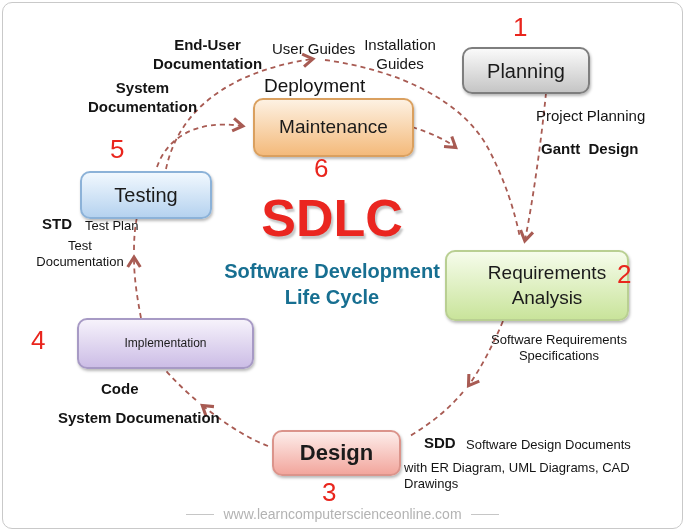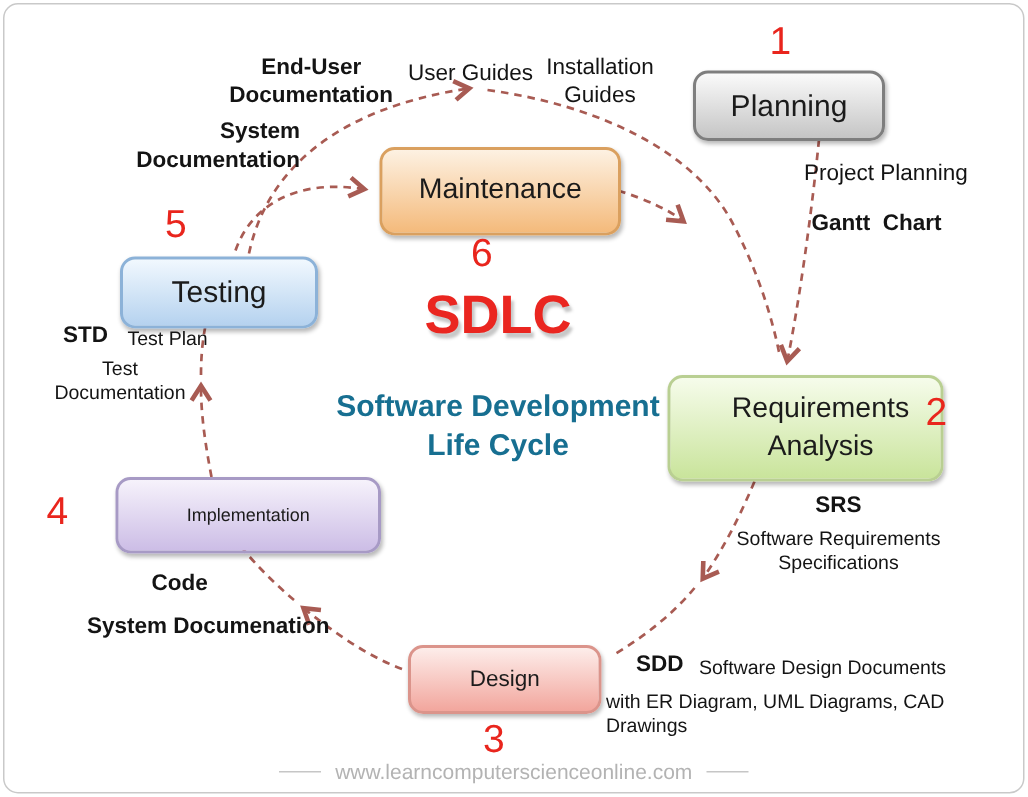--- a/index.html
+++ b/index.html
@@ -7,37 +7,37 @@
   .frame{position:absolute;inset:2px;border:1px solid #c9c9c9;border-radius:10px;pointer-events:none;}
   svg.arrows{position:absolute;left:0;top:0;z-index:1;}
   .stage{position:absolute;z-index:2;display:flex;align-items:center;justify-content:center;
          text-align:center;border-radius:10px;color:#1b1b1b;
          box-shadow:1px 2px 3px rgba(0,0,0,0.28);}
   .stage span{line-height:1.3;}
   .planning{left:462px;top:47px;width:124px;height:43px;font-size:20px;
             background:linear-gradient(#fafafa,#c5c5c5);border:2px solid #7e7e7e;}
   .requirements{left:445px;top:250px;width:160px;height:67px;font-size:19px;
             background:linear-gradient(#f6fceb,#c9e49b);border:2px solid #b9cf92;padding-left:20px;}
-  .design{left:272px;top:430px;width:125px;height:42px;font-size:15px;
-            background:linear-gradient(#fdedea,#f2a69d);border:2px solid #db948b;}
+  .design{left:272px;top:430px;width:125px;height:42px;font-size:22px;
+            background:linear-gradient(#fdedea,#f2a69d);border:2px solid #db948b;font-weight:bold;}
   .implementation{left:77px;top:318px;width:173px;height:47px;font-size:12px;
             background:linear-gradient(#f6f2fb,#ccbde6);border:2px solid #a93c8;border:2px solid #a79ac5;}
   .testing{left:80px;top:171px;width:128px;height:44px;font-size:20px;
             background:linear-gradient(#f1f8fe,#b5d2ef);border:2px solid #8cb2d8;}
   .maintenance{left:253px;top:98px;width:157px;height:55px;font-size:19px;
             background:linear-gradient(#fdf1e2,#f4ba7b);border:2px solid #daa05f;}
   .stage-num{position:absolute;z-index:3;color:#e9251d;font-size:26px;line-height:1;}
   .ann{position:absolute;z-index:3;color:#141414;}
   .b{font-weight:bold;}
   .s13{font-size:13px;line-height:1.25;}
   .s15{font-size:15px;line-height:1.25;}
   .ctr{text-align:center;}
   .pre{white-space:pre;}
   .sdlc{position:absolute;left:232px;top:191px;width:200px;text-align:center;z-index:3;
-        color:#ea2620;font-size:36px;font-weight:bold;line-height:1.05;
+        color:#ea2620;font-size:52px;font-weight:bold;line-height:1.05;
         text-shadow:2px 3px 2px rgba(130,130,130,0.45);}
   .subtitle{position:absolute;left:222px;top:258px;width:220px;text-align:center;z-index:3;
         color:#176f91;font-size:20px;font-weight:bold;line-height:1.3;}
   .deployment{position:absolute;left:264px;top:75px;z-index:3;font-size:19px;color:#141414;}
   .footer{position:absolute;left:0;right:0;top:506px;display:flex;align-items:center;
         justify-content:center;gap:9px;z-index:3;}
   .footer .rule{width:28px;height:1px;background:#c6c6c6;}
   .footer .url{font-size:14px;color:#b3b3b3;}
 </style>
 </head>
@@ -92,30 +92,30 @@
   <div class="stage-num" style="left:31px;top:327px;">4</div>
   <div class="stage-num" style="left:110px;top:136px;">5</div>
   <div class="stage-num" style="left:314px;top:155px;">6</div>
 
   <div class="sdlc">SDLC</div>
   <div class="subtitle">
     <div>Software Development</div>
     <div>Life Cycle</div>
   </div>
 
+  <div class="deployment">Deployment</div>
   <div class="ann s15 b ctr" style="left:150px;top:36px;width:115px;">End-User Documentation</div>
   <div class="ann s15" style="left:272px;top:40px;">User Guides</div>
   <div class="ann s15 ctr" style="left:355px;top:36px;width:90px;">Installation Guides</div>
-  <div class="ann s15 b ctr" style="left:85px;top:79px;width:115px;text-align:right;">System Documentation</div>
+  <div class="ann s15 b ctr" style="left:85px;top:79px;width:115px;">System Documentation</div>
 
   <div class="ann s15" style="left:536px;top:107px;">Project Planning</div>
-  <div class="ann s15 b pre" style="left:541px;top:140px;">Gantt  Chart</div>
+  <div class="ann s15 b pre" style="left:541px;top:140px;">Gantt  Design</div>
 
   <div class="ann ctr" style="left:489px;top:328px;width:140px;">
-    <div class="s15 b">SRS</div>
     <div class="s13" style="margin-top:4px;">Software Requirements Specifications</div>
   </div>
 
   <div class="ann s15 b" style="left:424px;top:434px;">SDD</div>
   <div class="ann s13" style="left:466px;top:437px;">Software Design Documents</div>
   <div class="ann s13" style="left:404px;top:460px;">with ER Diagram, UML Diagrams, CAD Drawings</div>
 
   <div class="ann s15" style="left:101px;top:380px;font-weight:600;">Code</div>
   <div class="ann s15" style="left:58px;top:409px;font-weight:600;">System Documenation</div>
 

